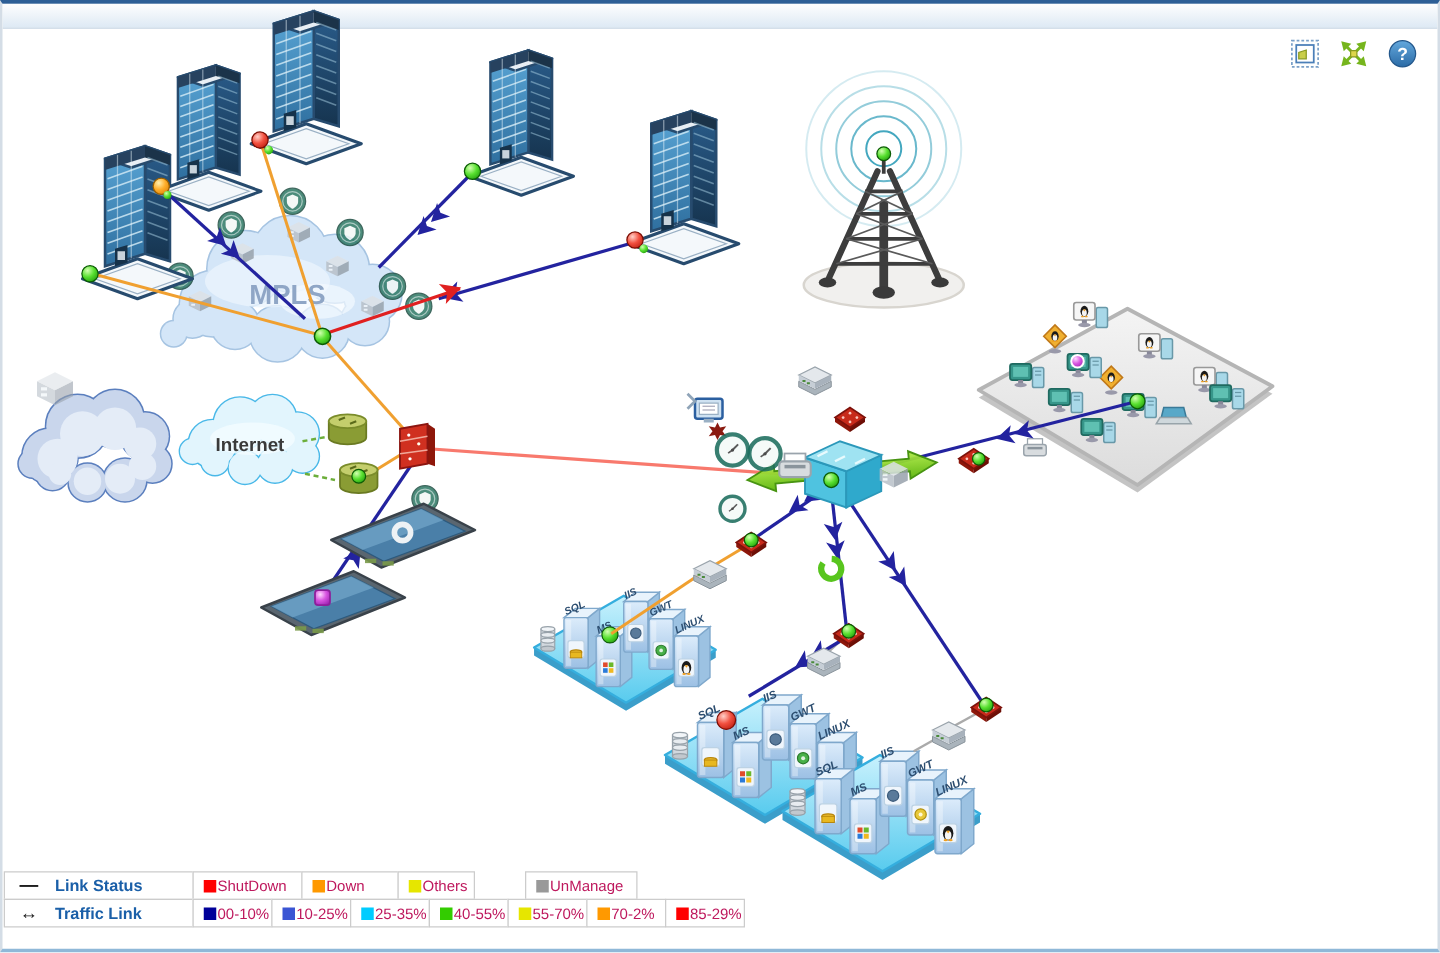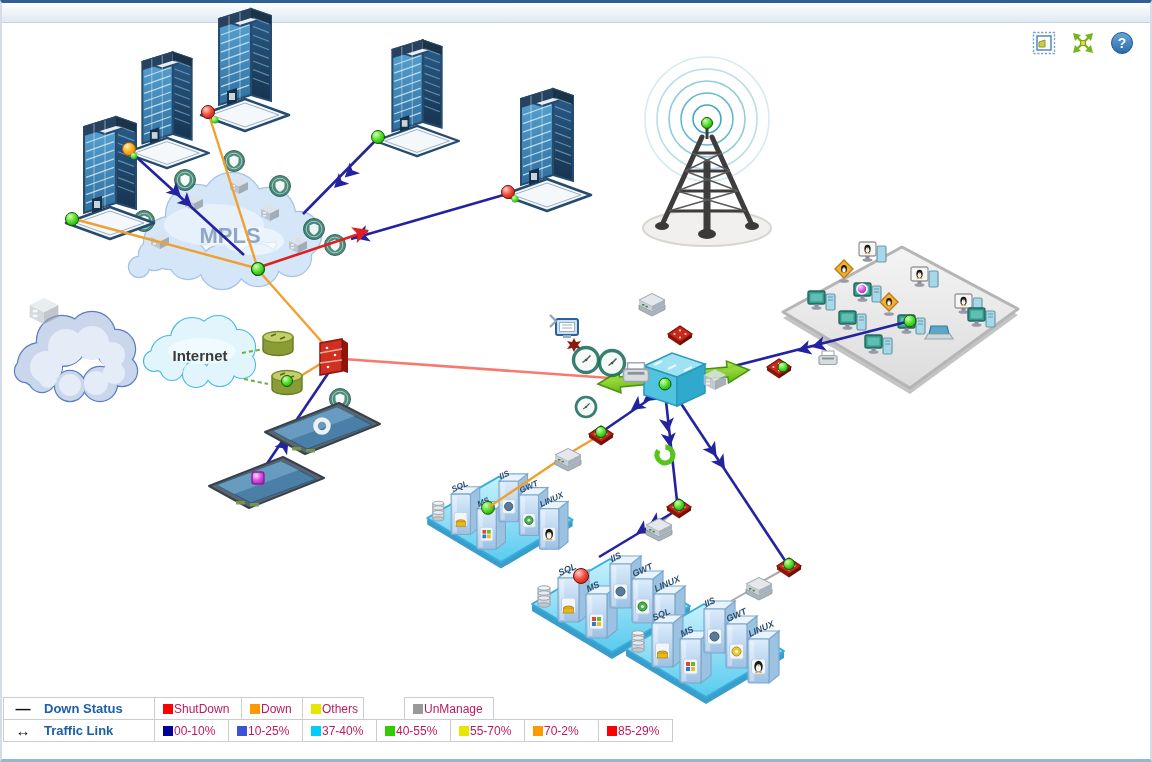--- a/index.html
+++ b/index.html
@@ -14,23 +14,23 @@
   .tools{position:absolute;top:28px;right:16px;display:flex;gap:15px;align-items:center;}
   .tools .ticon{width:24px;height:24px;cursor:pointer;}
   .legend{position:absolute;left:2px;top:695px;font-size:12px;background:#fff;}
   .lrow{display:flex;}
   .lcell{border:1px solid #ccc;margin-top:-1px;margin-left:-1px;background:#fff;
     display:flex;align-items:center;height:23px;box-sizing:border-box;padding-left:8px;}
   .ltitle{width:152px;font-weight:bold;color:#1a5fa8;font-size:13px;gap:10px;}
   .ltitle .lsym{color:#111;font-weight:bold;font-size:15px;width:22px;text-align:center;}
   .litem{color:#be185d;gap:1px;}
   .sw{width:10px;height:10px;display:inline-block;}
-  .r1 .litem:nth-child(2){width:88px;} .r1 .litem:nth-child(3){width:62px;}
+  .r1 .litem:nth-child(2){width:88px;} .r1 .litem:nth-child(3){width:78px;}
   .r1 .litem:nth-child(4){width:62px;} .r1 .litem:nth-child(5){width:90px;margin-left:40px;}
-  .r2 .litem{width:75px;}
+  .r2 .litem{width:64px;}
 </style>
 </head>
 <body>
 
 <div class="page">
   <div class="topbar"></div>
 
   <svg class="mapsvg" width="1152" height="756" viewBox="0 0 1152 756">
     <defs>
       <linearGradient id="bF" x1="0" y1="0" x2="0" y2="1">
@@ -651,21 +651,21 @@
         </defs>
       <circle cx="12" cy="12" r="10.5" fill="url(#helpG)" stroke="#24588c" stroke-width="1"></circle>
       <text x="12" y="17" text-anchor="middle" font-size="14" font-weight="bold" fill="#fff">?</text>
     </svg>
   </div>
 
   <div class="legend">
     <div class="lrow r1">
       <div class="lcell ltitle">
         <span class="lsym">—</span>
-        <span>Down Status</span>
+        <span>Link Status</span>
       </div>
       <div class="lcell litem">
         <span class="sw" style="background: rgb(255, 0, 0);"></span>
         <span>ShutDown</span>
         </div>
       <div class="lcell litem">
         <span class="sw" style="background: rgb(255, 153, 0);"></span>
         <span>Down</span>
         </div>
       <div class="lcell litem">
@@ -685,21 +685,21 @@
       <div class="lcell litem">
         <span class="sw" style="background: rgb(0, 0, 153);"></span>
         <span>00-10%</span>
         </div>
       <div class="lcell litem">
         <span class="sw" style="background: rgb(58, 85, 212);"></span>
         <span>10-25%</span>
         </div>
       <div class="lcell litem">
         <span class="sw" style="background: rgb(0, 204, 255);"></span>
-        <span>37-40%</span>
+        <span>25-35%</span>
         </div>
       <div class="lcell litem">
         <span class="sw" style="background: rgb(51, 204, 0);"></span>
         <span>40-55%</span>
         </div>
       <div class="lcell litem">
         <span class="sw" style="background: rgb(230, 230, 0);"></span>
         <span>55-70%</span>
         </div>
       <div class="lcell litem">

